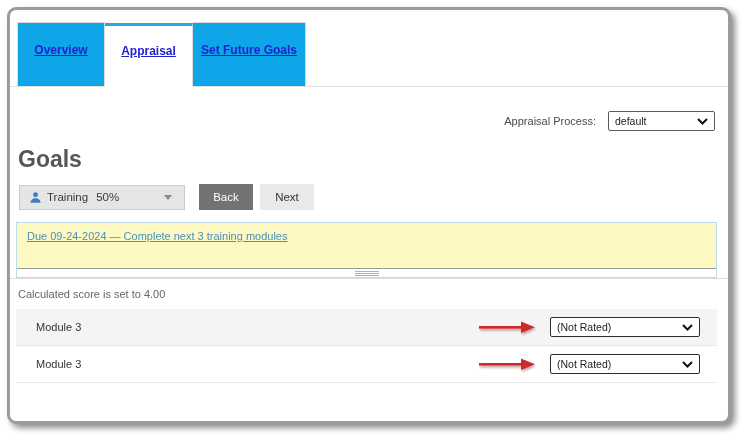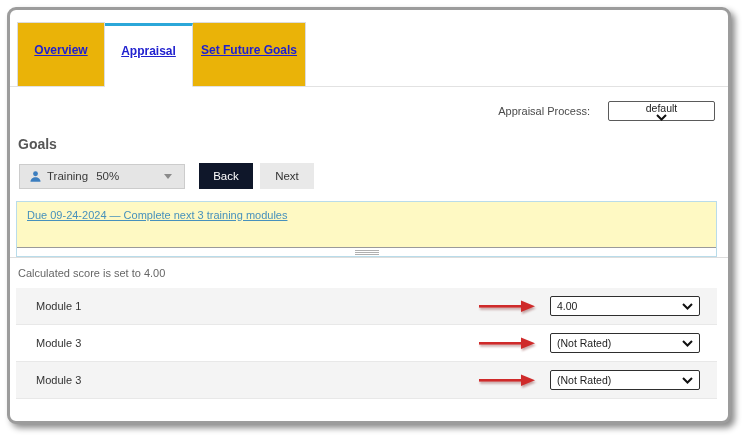--- a/index.html
+++ b/index.html
@@ -6,53 +6,53 @@
   html,body { width:753px; height:439px; background:#ffffff; overflow:hidden;
     font-family:"Liberation Sans", sans-serif; }
 
   .frame { position:absolute; left:7px; top:7px; width:724px; height:417px;
     border:3px solid #9c9c9c; border-radius:9px; background:#fff;
     box-shadow:4px 4px 6px rgba(0,0,0,0.45); overflow:hidden; }
 
   
   .tabbar { display:flex; align-items:flex-end; margin-top:12px; padding-left:7px;
     border-bottom:1px solid #e2e2e2; }
-  .tab { min-width:88px; height:64px; background:#eab308; border:1px solid #dcdcdc;
+  .tab { min-width:88px; height:64px; background:#0ea5e9; border:1px solid #dcdcdc;
     border-bottom:none; display:flex; justify-content:center; padding:20px 8px 0 8px;
     cursor:pointer; }
   .tab + .tab { border-left:none; }
   .tab.active { background:#fff; border-top:3px solid #2ba7d9; border-bottom:1px solid #fff;
     margin-bottom:-1px; padding-top:18px; }
   .tab-label { color:#2121cf; text-decoration:underline; font-size:12px; font-weight:600;
     white-space:nowrap; }
 
   
   .appraisal-row { display:flex; justify-content:flex-end; align-items:center;
-    margin:14px 13px 0 0; gap:18px; }
+    margin:24px 13px 0 0; gap:12px; }
   .appraisal-label { font-size:11px; color:#4a4a4a; }
 
   .fselect { background:#fff; display:flex; align-items:center; justify-content:space-between;
     padding:0 6px; border-radius:2px; cursor:pointer; }
   .fselect .val { font-size:10.5px; color:#222; }
-  .sel-appraisal { width:107px; height:20px; border:1px solid #5a5a5a;flex-direction:column; }
+  .sel-appraisal { width:107px; height:20px; border:1px solid #5a5a5a; }
   .sel-module { width:150px; height:20px; border:1px solid #2e2e2e; }
 
   
-  .goals-heading { margin:15px 0 0 8px; font-size:14px; color:#565656; font-weight:600; }
+  .goals-heading { margin:15px 0 0 8px; font-size:23px; color:#565656; font-weight:600; }
   .controls-row { display:flex; align-items:center; margin:11px 0 0 9px; }
   .goal-combo { width:166px; height:25px; border:1px solid #cccccc; background:#e5e5e5;
     display:flex; align-items:center; padding:0 12px 0 9px; cursor:pointer; }
   .goal-combo .person { width:13px; height:13px; margin-right:5px; flex:0 0 auto; }
   .goal-name { font-size:11.5px; color:#3a3a3a; }
   .goal-weight { font-size:11.5px; color:#3a3a3a; margin-left:8px; }
   .caret { margin-left:auto; width:0; height:0; border-left:4px solid transparent;
     border-right:4px solid transparent; border-top:5px solid #8a8a8a; }
   .btn { height:26px; width:54px; font-size:11.5px; display:flex; align-items:center;
     justify-content:center; cursor:pointer; border:none; }
-  .btn-back { margin-left:14px; background:#0f172a; color:#ffffff; }
+  .btn-back { margin-left:14px; background:#737373; color:#ffffff; }
   .btn-next { margin-left:7px; background:#e9e9e9; color:#333333; }
 
   
   .info-panel { margin:12px 11px 0 6px; border:1px solid #b9dcea; }
   .panel-msg { height:45px; background:#fef9c3; color:#4791bc; font-size:11px;
     padding:7px 10px;text-decoration:underline; }
   .panel-resize { height:9px; background:#fff; border-top:1px solid #9a9a9a;
     position:relative; cursor:row-resize; }
   .grip { position:absolute; left:50%; top:2px; transform:translateX(-50%);
     width:24px; height:5px;
@@ -122,35 +122,20 @@
     <div class="panel-resize">
       <span class="grip"></span>
     </div>
   </div>
 
   <div class="hr"></div>
   <div class="calc-note">Calculated score is set to 4.00</div>
 
   <div class="rows">
 
-    <div class="mrow">
-      <span class="mrow-label">Module 1</span>
-      <div class="rowctl">
-        <svg class="arrow-svg" width="56" height="14" viewBox="0 0 56 14">
-          <rect x="0" y="6" width="43" height="2.6" fill="#cf2a2a"></rect>
-          <polygon points="42,1.5 56,7.3 42,13" fill="#cf2a2a"></polygon>
-        </svg>
-        <div class="fselect sel-module">
-          <span class="val">4.00</span>
-          <svg class="chev" width="11" height="7" viewBox="0 0 11 7">
-              <polyline points="1,1 5.5,5.5 10,1" fill="none" stroke="#111" stroke-width="2"></polyline>
-            </svg>
-        </div>
-      </div>
-    </div>
 
     <div class="mrow">
       <span class="mrow-label">Module 3</span>
       <div class="rowctl">
         <svg class="arrow-svg" width="56" height="14" viewBox="0 0 56 14">
           <rect x="0" y="6" width="43" height="2.6" fill="#cf2a2a"></rect>
           <polygon points="42,1.5 56,7.3 42,13" fill="#cf2a2a"></polygon>
         </svg>
         <div class="fselect sel-module">
           <span class="val">(Not Rated)</span>

